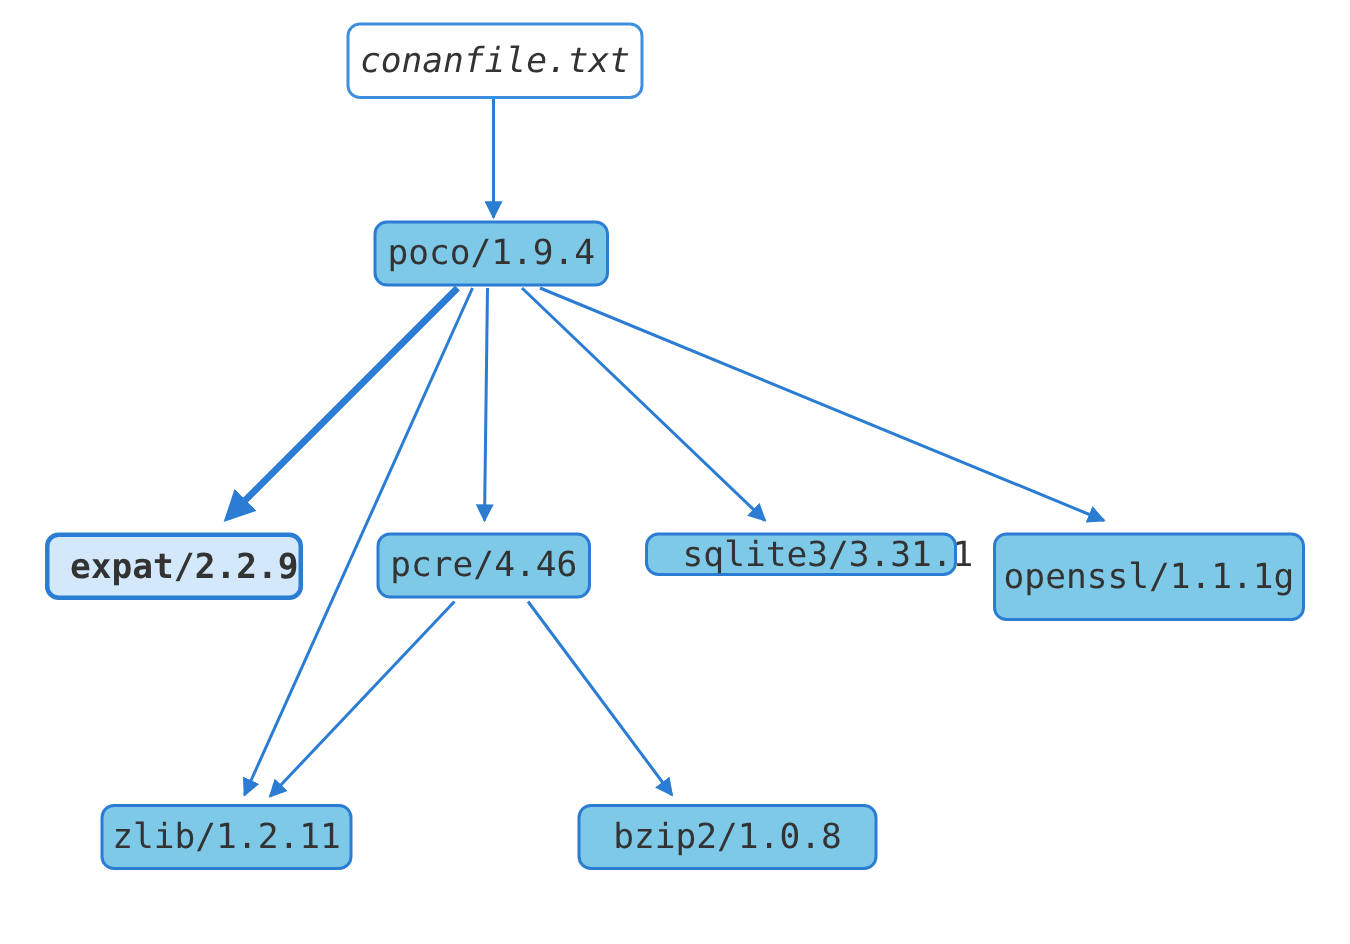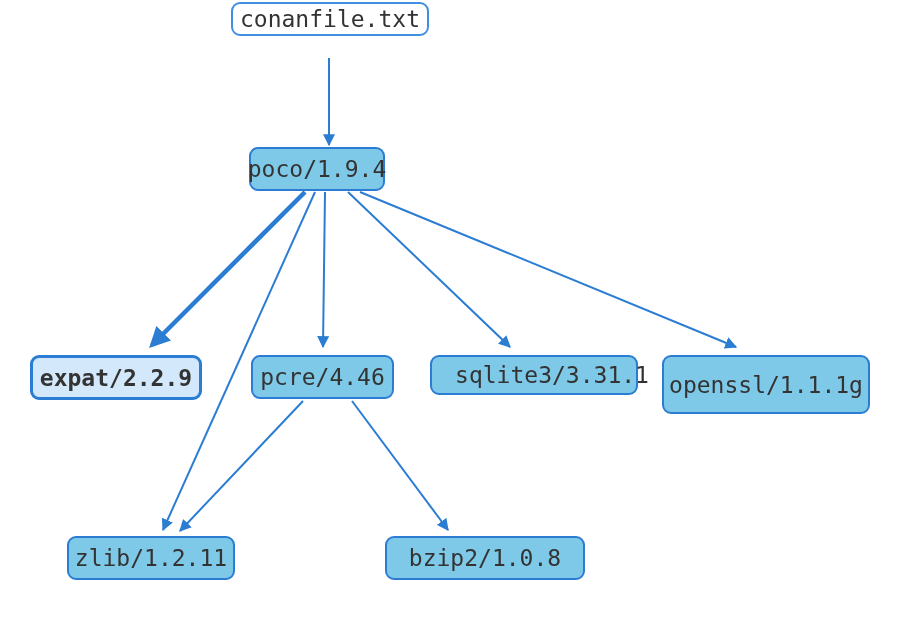--- a/index.html
+++ b/index.html
@@ -74,33 +74,33 @@
         <line x1="315" y1="192" x2="163" y2="530" stroke="#2b7cd3" stroke-width="2" marker-end="url(#arrow-normal)"></line>
         <line x1="325" y1="192" x2="323" y2="347" stroke="#2b7cd3" stroke-width="2" marker-end="url(#arrow-normal)"></line>
         <line x1="348" y1="192" x2="510" y2="347" stroke="#2b7cd3" stroke-width="2" marker-end="url(#arrow-normal)"></line>
         <line x1="360" y1="192" x2="736" y2="347" stroke="#2b7cd3" stroke-width="2" marker-end="url(#arrow-normal)"></line>
         <line x1="303" y1="401" x2="180" y2="531" stroke="#2b7cd3" stroke-width="2" marker-end="url(#arrow-normal)"></line>
         <line x1="352" y1="401" x2="448" y2="530" stroke="#2b7cd3" stroke-width="2" marker-end="url(#arrow-normal)"></line>
       </g>
   </svg>
 
   <div id="nodes-group">
-      <div class="graph-node root-node" style="left: 231px; top: 2px; width: 198px; height: 34px;">
+      <div class="graph-node root-node" style="left: 231px; top: 15px; width: 198px; height: 51px; font-style: italic;">
         <span class="node-label">conanfile.txt</span>
       </div>
-      <div class="graph-node " style="left: 249px; top: 147px; width: 136px; height: 44px;">
+      <div class="graph-node " style="left: 249px; top: 147px; width: 157px; height: 44px;">
         <span class="node-label">poco/1.9.4</span>
       </div>
-      <div class="graph-node highlight-node" style="left: 30px; top: 355px; width: 172px; height: 45px;">
+      <div class="graph-node highlight-node" style="left: 30px; top: 355px; width: 172px; height: 45px; justify-content: flex-end;">
         <span class="node-label">expat/2.2.9</span>
       </div>
       <div class="graph-node " style="left: 251px; top: 355px; width: 143px; height: 44px;">
         <span class="node-label">pcre/4.46</span>
       </div>
-      <div class="graph-node " style="left: 430px; top: 355px; width: 208px; height: 40px; padding-left: 36px;">
+      <div class="graph-node " style="left: 430px; top: 355px; width: 208px; height: 29px; padding-left: 36px;">
         <span class="node-label">sqlite3/3.31.1</span>
       </div>
       <div class="graph-node " style="left: 662px; top: 355px; width: 208px; height: 59px;">
         <span class="node-label">openssl/1.1.1g</span>
       </div>
       <div class="graph-node " style="left: 67px; top: 536px; width: 168px; height: 44px;">
         <span class="node-label">zlib/1.2.11</span>
       </div>
       <div class="graph-node " style="left: 385px; top: 536px; width: 200px; height: 44px;">
         <span class="node-label">bzip2/1.0.8</span>

